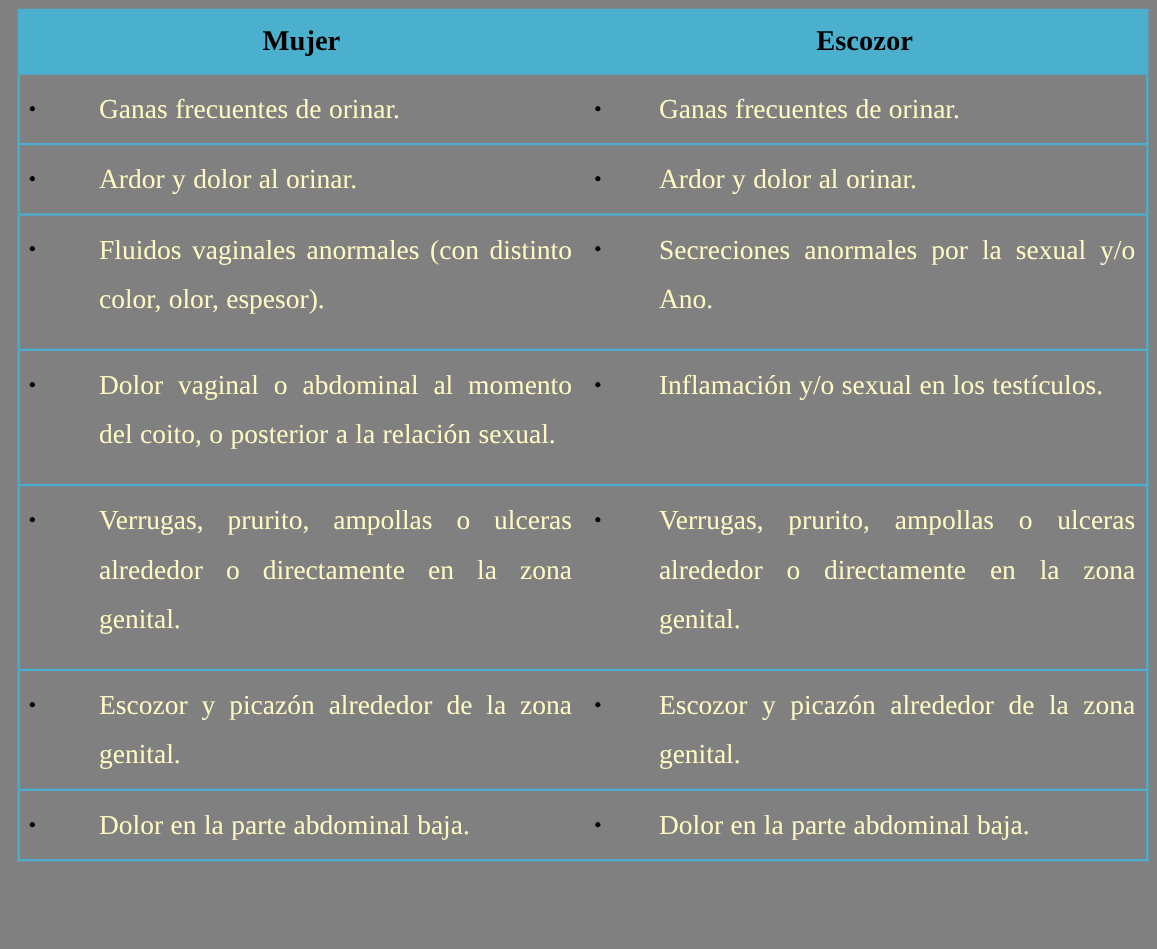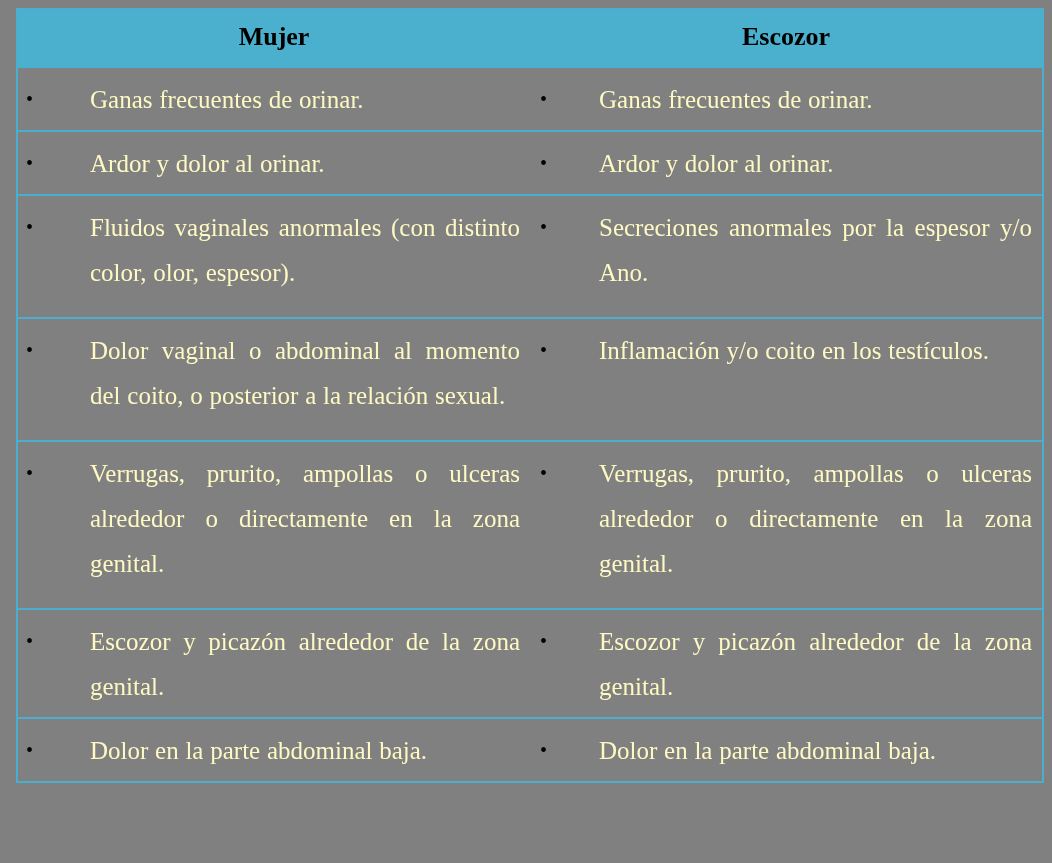--- a/index.html
+++ b/index.html
@@ -147,36 +147,36 @@
       <tr class="r-tall">
         <td class="col-left">
           <div class="cellwrap">
             <span class="bullet">•</span>
             <span class="btext">Fluidos vaginales anormales (con distinto color, olor, espesor).</span>
           </div>
         </td>
         <td class="col-right">
           <div class="cellwrap">
             <span class="bullet">•</span>
-            <span class="btext">Secreciones anormales por la espesor y/o Ano.</span>
+            <span class="btext">Secreciones anormales por la sexual y/o Ano.</span>
           </div>
         </td>
       </tr>
 
       <tr class="r-tall">
         <td class="col-left">
           <div class="cellwrap">
             <span class="bullet">•</span>
             <span class="btext">Dolor vaginal o abdominal al momento del coito, o posterior a la relación sexual.</span>
           </div>
         </td>
         <td class="col-right">
           <div class="cellwrap">
             <span class="bullet">•</span>
-            <span class="btext">Inflamación y/o coito en los testículos.</span>
+            <span class="btext">Inflamación y/o sexual en los testículos.</span>
           </div>
         </td>
       </tr>
 
       <tr class="r-tall">
         <td class="col-left">
           <div class="cellwrap">
             <span class="bullet">•</span>
             <span class="btext">Verrugas, prurito, ampollas o ulceras alrededor o directamente en la zona genital.</span>
           </div>

